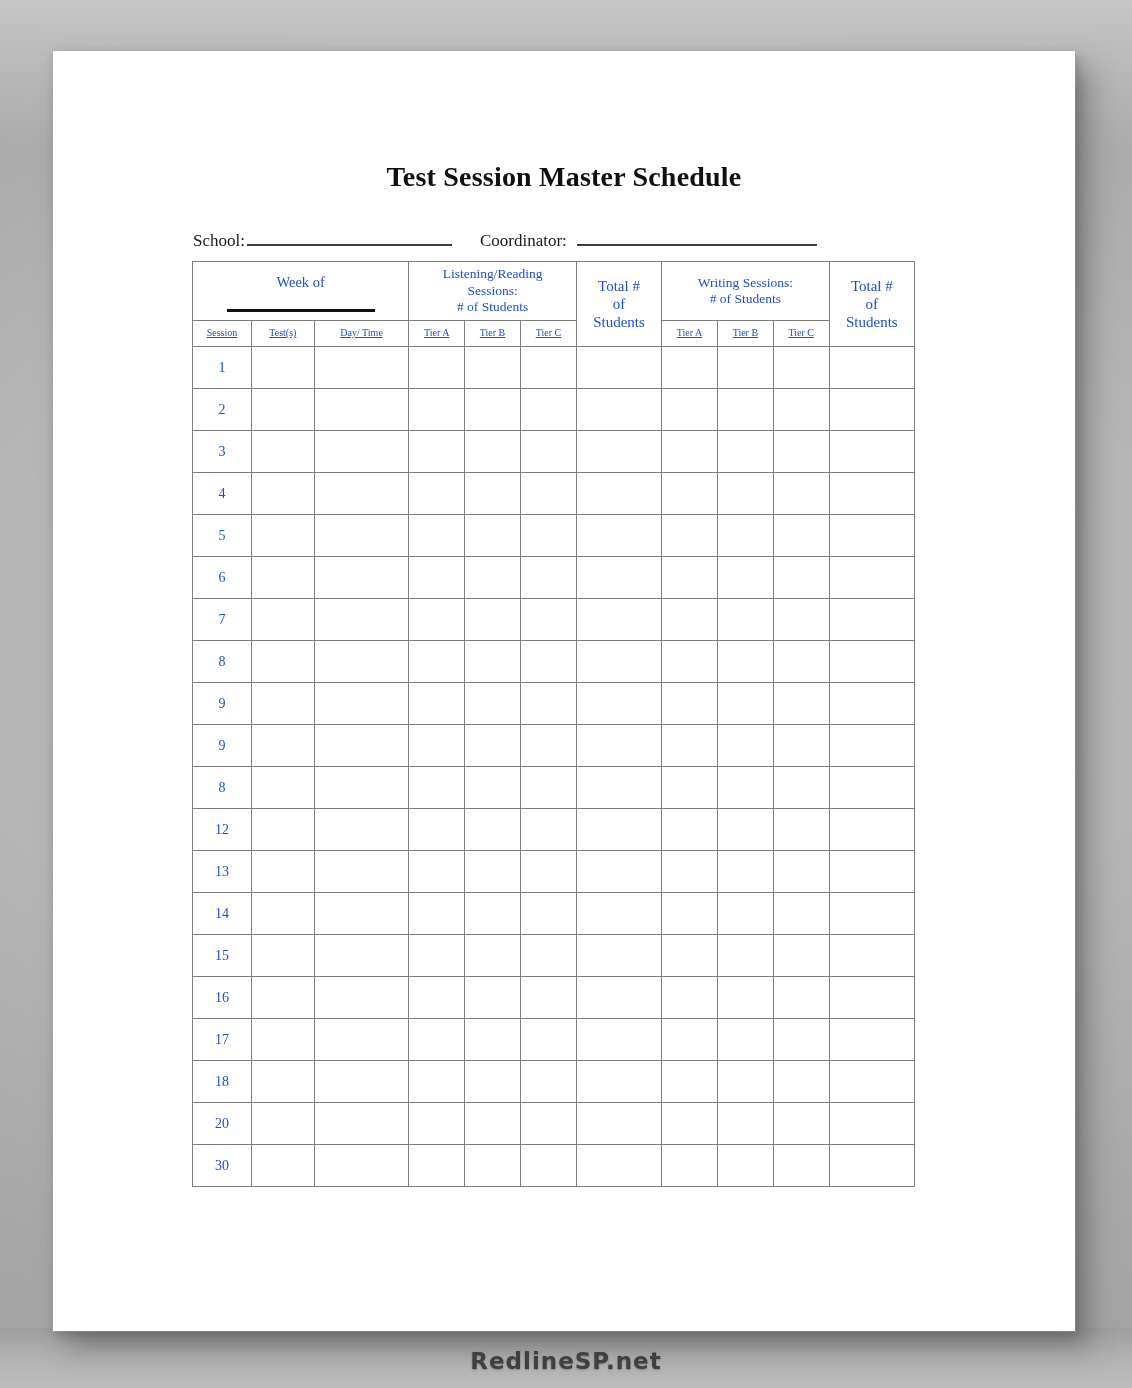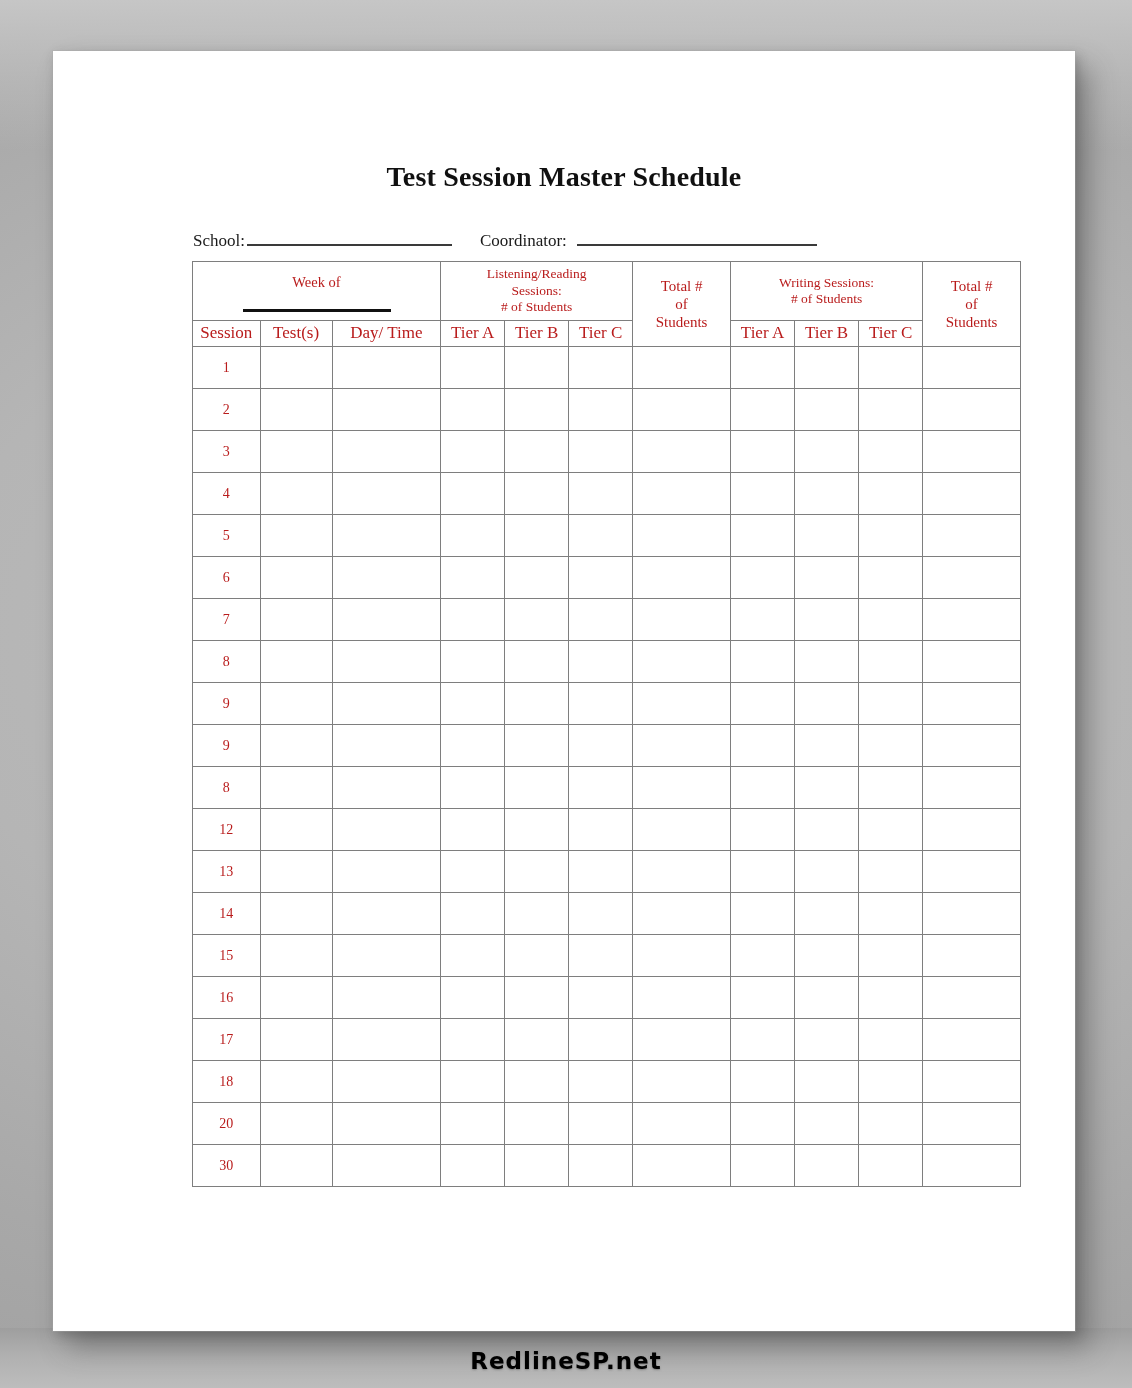--- a/index.html
+++ b/index.html
@@ -90,40 +90,40 @@
   }
   #field-school .field-rule { width: 205px; }
   #field-coordinator { margin-left: 28px; }
   #field-coordinator .field-rule { width: 240px; margin-left: 10px; }
 
   
   #schedule-table {
     position: absolute;
     left: 139px;
     top: 210px;
-    width: 829px;
+    width: 723px;
     border-collapse: collapse;
     table-layout: fixed;
     font-size: 13px;
-    color: #b91c1c;
+    color: #1d4ed8;
   }
   #schedule-table th,
   #schedule-table td {
     border: 1px solid #7e7e7e;
     padding: 0;
     text-align: center;
     vertical-align: middle;
     font-weight: normal;
     background: #ffffff;
   }
   #schedule-table thead th {
     line-height: 1.22;
   }
   .hdr-group { height: 58px; font-size: 13.5px; }
-  .hdr-sub   { height: 25px; font-size: 17px; }
+  .hdr-sub   { height: 25px; font-size: 10px; text-decoration: underline; }
   .hdr-tall  { font-size: 15px; }
   .hdr-weekof {
     position: relative;
     font-size: 14.5px;
   }
   .weekof-inner {
     display: block;
     padding-top: 4px;
   }
   .weekof-rule {
@@ -143,21 +143,21 @@
 
   
   #watermark {
     position: absolute;
     left: 0; right: 0;
     bottom: 14px;
     text-align: center;
     font-family: "DejaVu Sans", "Liberation Sans", sans-serif;
     font-size: 23px;
     font-weight: bold;
-    color: #000000;
+    color: #404040;
     letter-spacing: 1px;
     text-shadow: 0 1px 2px rgba(90,90,90,0.55);
   }
 </style>
 </head>
 <body>
 
 <div id="backdrop">
   <div id="backdrop-top-shade"></div>
   <div id="backdrop-bottom-band"></div>

